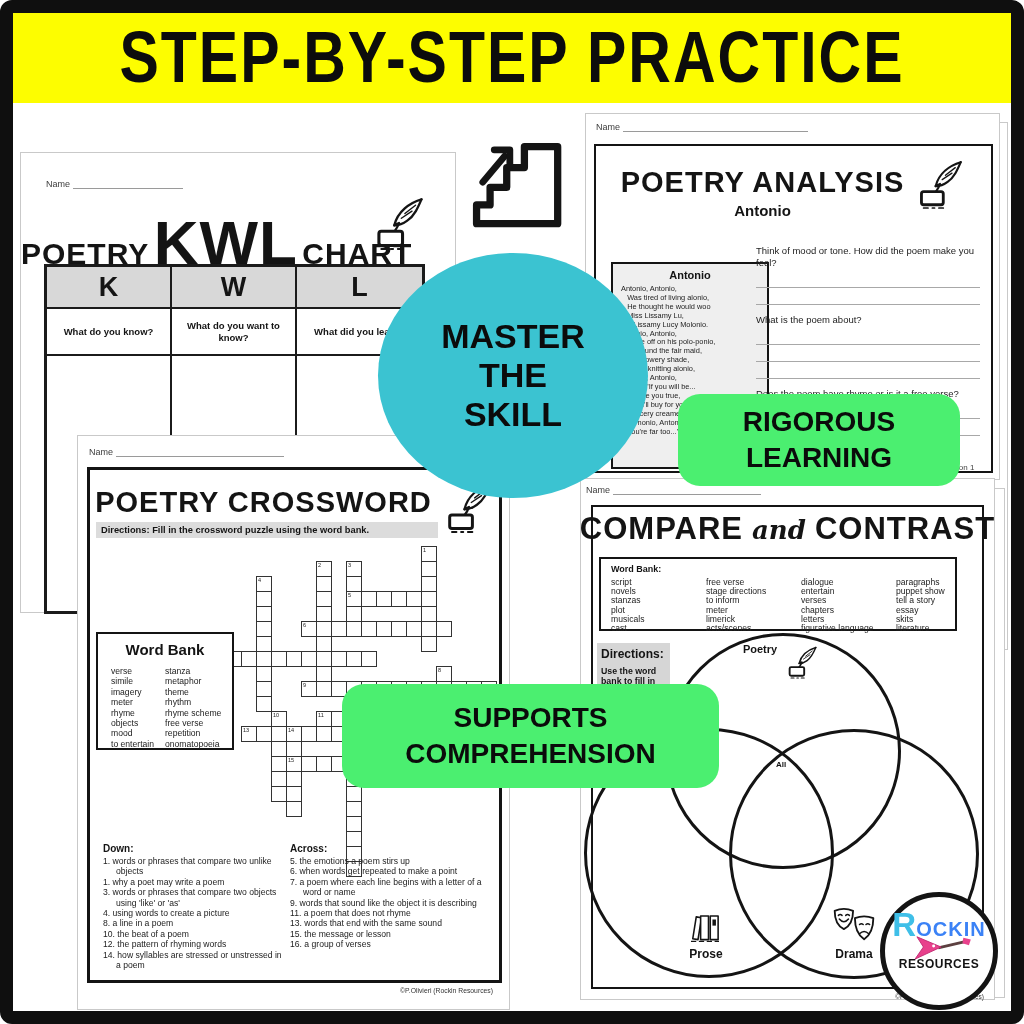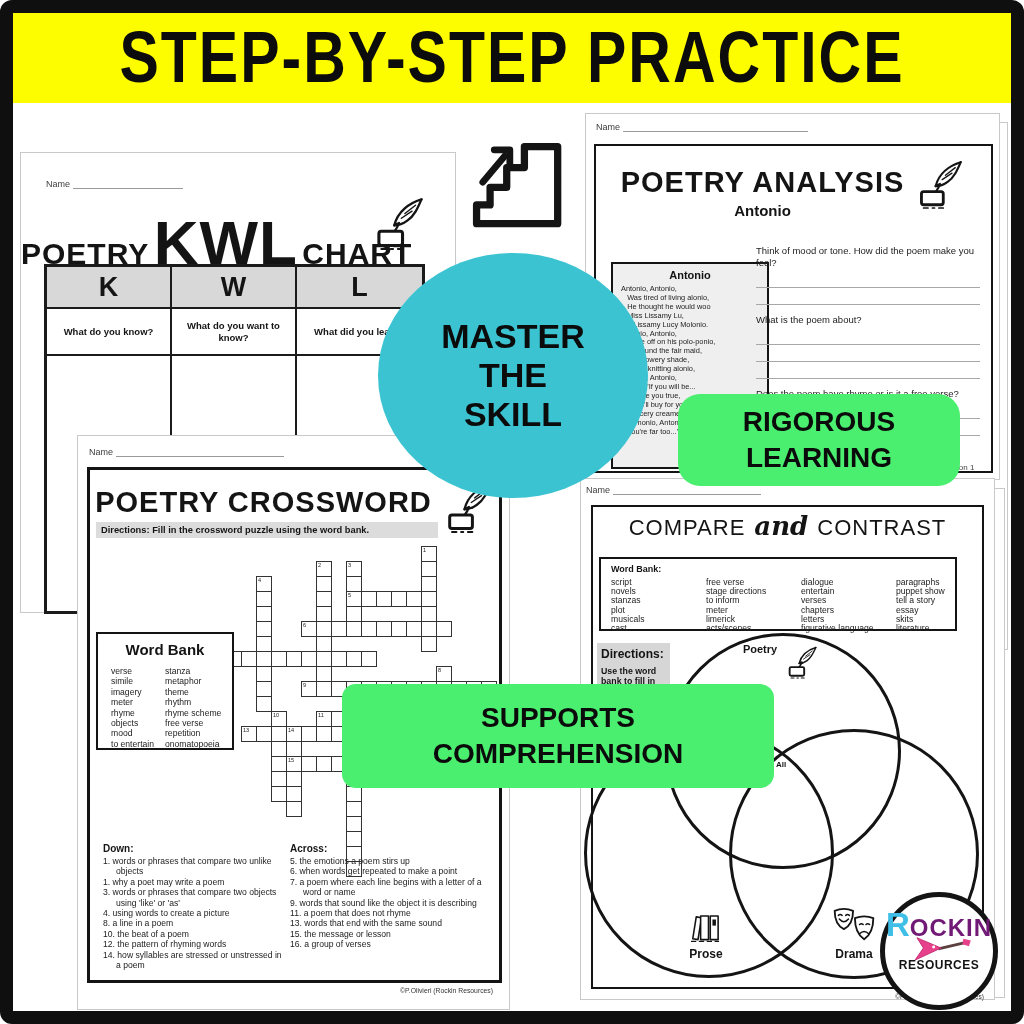--- a/index.html
+++ b/index.html
@@ -63,21 +63,21 @@
   #down-col { left:25px; width:182px; } #across-col { left:212px; width:202px; }
   .clue-title { font-size:10px; font-weight:800; margin-bottom:2px; }
   .clue { font-size:8.6px; line-height:10.4px; padding-left:13px; text-indent:-13px; color:#222; }
   .xw-footer { position:absolute; right:16px; top:551px; font-size:6.8px; color:#333; }
 
   
   #cmp-back { left:590px; top:488px; width:415px; height:510px; z-index:8; }
   #cmp { left:580px; top:478px; width:415px; height:522px; z-index:9; }
   .cmp-box { left:10px; top:26px; width:393px; height:484px; }
   .cmp-title { position:absolute; left:0; right:0; top:32px; display:flex; align-items:baseline; justify-content:center; gap:9px; white-space:nowrap; }
-  .cmp-title .big { font-size:22px; font-weight:400; letter-spacing:1px; }
+  .cmp-title .big { font-size:31px; font-weight:700; letter-spacing:1px; }
   .cmp-title .script { font-family:"DejaVu Serif",serif; font-style:italic; font-weight:700; font-size:26px; }
   .cmp-wb { position:absolute; left:18px; top:78px; width:358px; height:74px; border:2px solid #141414; }
   .cmp-wb-label { position:absolute; left:10px; top:5px; font-size:9px; font-weight:800; }
   .cmp-col { position:absolute; top:19px; }
   .cmp-col.c1{left:10px;} .cmp-col.c2{left:105px;} .cmp-col.c3{left:200px;} .cmp-col.c4{left:295px;}
   .cmp-item { font-size:8.6px; line-height:9.2px; color:#222; }
   .cmp-dir { position:absolute; left:16px; top:164px; width:73px; height:47px; background:#d6d6d6; padding:4px 4px; overflow:hidden; }
   .cmp-dir .dl { font-size:12px; font-weight:800; margin-bottom:5px; }
   .cmp-dir .dt { font-size:8.8px; font-weight:700; line-height:10px; }
   .vcircle { position:absolute; border:3.2px solid #141414; border-radius:50%; background:transparent; }
@@ -86,30 +86,30 @@
   .v-right { left:148px; top:250px; width:250px; height:250px; }
   .vlabel { position:absolute; font-weight:800; text-align:center; }
   .cmp-quill { position:absolute; left:205px; top:166px; width:32px; height:34px; }
   .cmp-footer { position:absolute; right:10px; top:514px; font-size:6.5px; color:#333; }
   .vicon { position:absolute; }
 
   
   .badge { position:absolute; background:var(--badge_green,#4bef70); border-radius:22px; display:flex; align-items:center; justify-content:center; text-align:center; font-weight:900; font-size:28px; line-height:1.28; color:#0b0b0b; z-index:40; padding:6px 14px; }
   #badge-1 { left:75px; top:111px; width:287px; height:100px; }
   #badge-2 { left:678px; top:394px; width:282px; height:92px; }
-  #badge-3 { left:342px; top:684px; width:432px; height:104px; border-radius:14px; }
+  #badge-3 { left:342px; top:684px; width:377px; height:104px; border-radius:22px; }
   .bubble { position:absolute; left:378px; top:253px; width:270px; height:245px; background:var(--bubble_teal,#3bc3d1); border-radius:50%; display:flex; align-items:center; justify-content:center; z-index:35; }
   .btxt { width:170px; text-align:center; font-weight:900; font-size:34px; line-height:1.15; color:#0b0b0b; }
   .stairs { position:absolute; left:462px; top:128px; width:104px; height:104px; z-index:5; }
 
   
   .logo { position:absolute; left:880px; top:892px; width:118px; height:118px; border:5px solid #141414; border-radius:50%; background:#fff; z-index:45; display:flex; flex-direction:column; align-items:center; padding-top:13px; }
   .logo-top { display:flex; align-items:baseline; }
   .logo-r { font-size:33px; font-weight:900; color:var(--logo_cyan,#3fbfe8); line-height:30px; }
-  .logo-rest { font-size:24px; font-weight:900; letter-spacing:1px; color:#701a75; }
+  .logo-rest { font-size:20px; font-weight:900; letter-spacing:1px; color:#3b82f6; }
   .logo-guitar { margin-top:-7px; margin-left:6px; }
   .logo-bottom { font-size:12px; font-weight:900; letter-spacing:0.5px; margin-top:-3px; color:#141414; }
 
   .quill svg, .stairs svg, .vicon svg { display:block; width:100%; height:100%; }
 </style>
 </head>
 <body>
 
 <div class="canvas">
 

